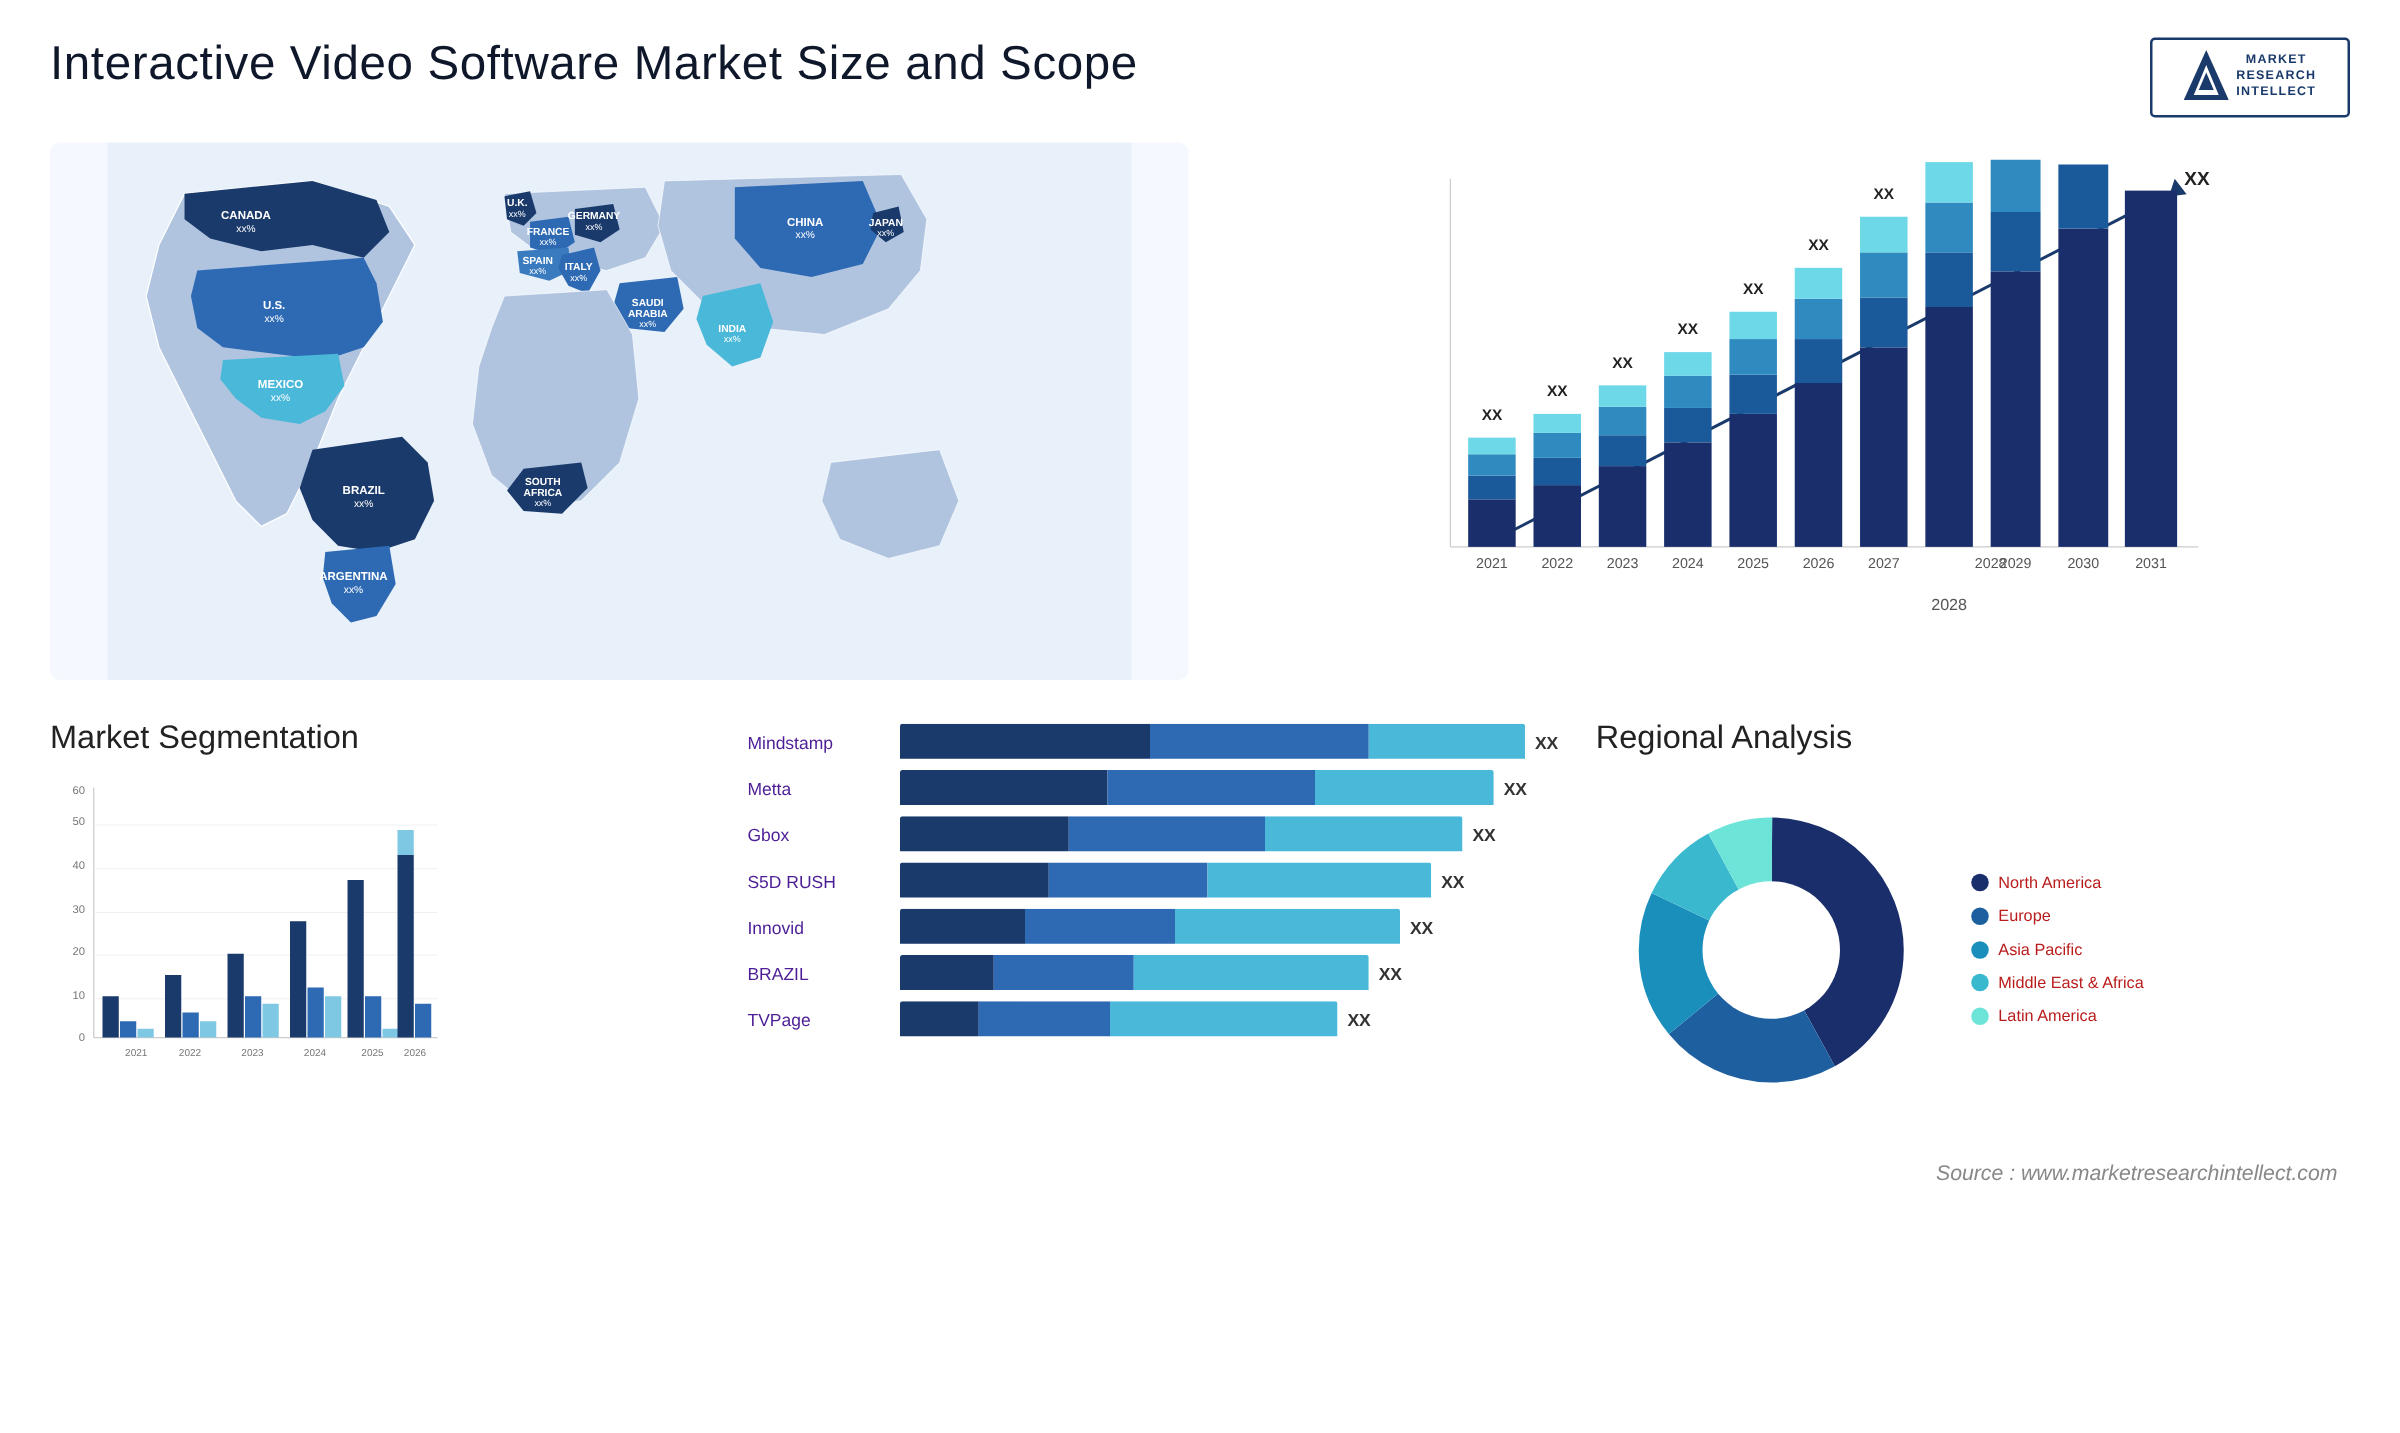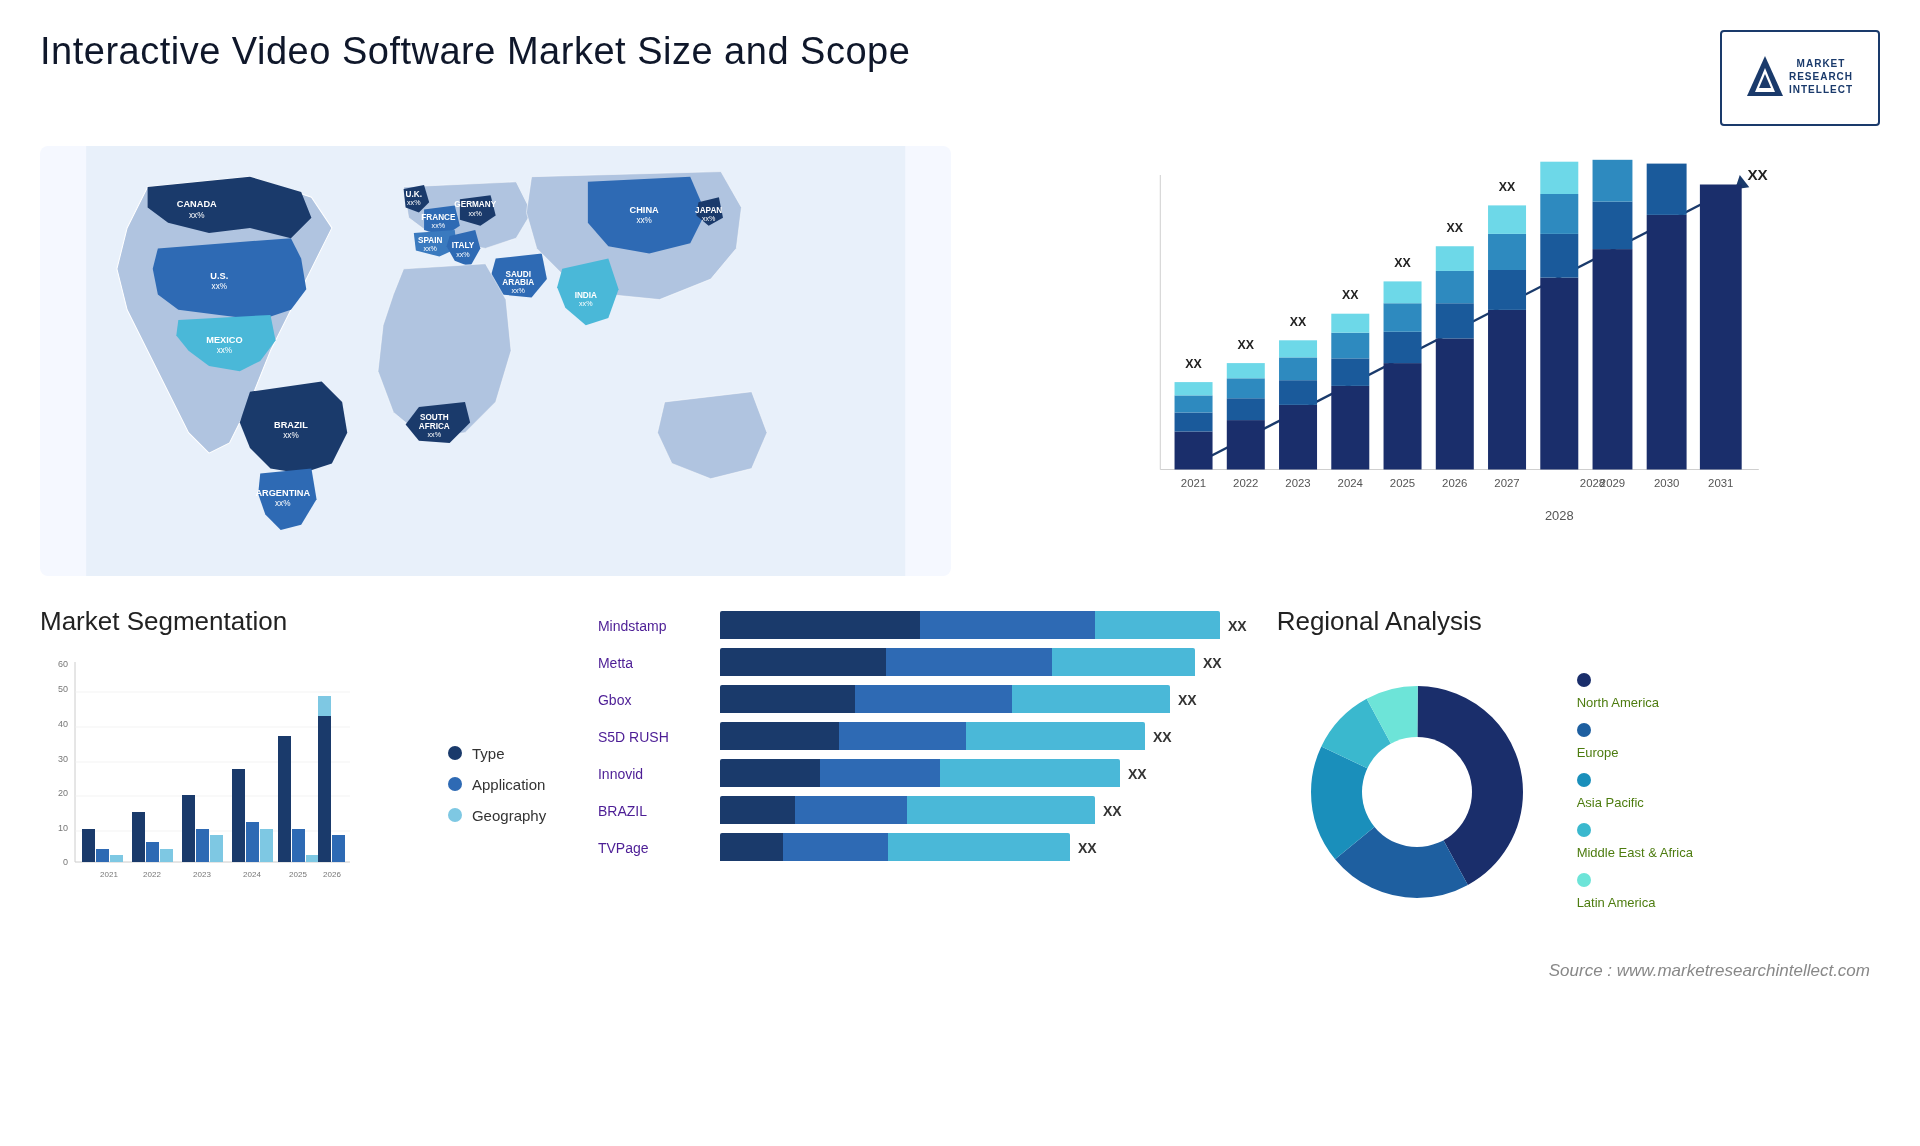--- a/index.html
+++ b/index.html
@@ -32,21 +32,21 @@
       font-weight: 400;
       color: #0f172a;
       letter-spacing: 0.5px;
     }
 
     .logo-box {
       display: flex;
       flex-direction: column;
       align-items: center;
       border: 2px solid #1a3a6b;
-      padding: 24px 14px;
+      padding: 8px 14px;
       border-radius: 4px;
       min-width: 160px;
     }
 
     .logo-text {
       font-size: 10px;
       font-weight: 700;
       color: #1a3a6b;
       text-align: center;
       letter-spacing: 1px;
@@ -195,23 +195,22 @@
       display: flex;
       flex-direction: column;
       gap: 10px;
     }
 
     .regional-legend-item {
       display: flex;
       align-items: flex-start;
       gap: 8px;
       font-size: 13px;
-      color: #4d7c0f;
+      color: #b91c1c;
       line-height: 1.3;
-      flex-direction: column;
     }
 
     .reg-dot {
       width: 14px;
       height: 14px;
       border-radius: 50%;
       flex-shrink: 0;
       margin-top: 1px;
     }
 
@@ -473,34 +472,20 @@
             <text x="258" y="225" font-size="8" fill="#777" text-anchor="middle">2025</text>
 
             <rect x="278" y="64" width="13" height="146" fill="#1a3a6b"></rect>
             <rect x="292" y="183" width="13" height="27" fill="#2e6ab4"></rect>
 
             <text x="292" y="225" font-size="8" fill="#777" text-anchor="middle">2026</text>
 
             <rect x="278" y="44" width="13" height="20" fill="#7ec8e3"></rect>
           </svg>
         </div>
-        <div class="seg-legend">
-          <div class="legend-item">
-            <div class="legend-dot" style="background:#1a3a6b;"></div>
-            <span>Type</span>
-          </div>
-          <div class="legend-item">
-            <div class="legend-dot" style="background:#2e6ab4;"></div>
-            <span>Application</span>
-          </div>
-          <div class="legend-item">
-            <div class="legend-dot" style="background:#7ec8e3;"></div>
-            <span>Geography</span>
-          </div>
-        </div>
       </div>
     </div>
 
     <div class="players-container">
       <div class="players-list" id="players-list">
           <div class="player-row">
             <div class="player-name">Mindstamp</div>
             <div class="player-bar-wrap">
               <div class="player-bar-inner" style="width: 500px;">
                 <div style="width: 200px; height: 28px; background: rgb(26, 58, 107);"></div>

